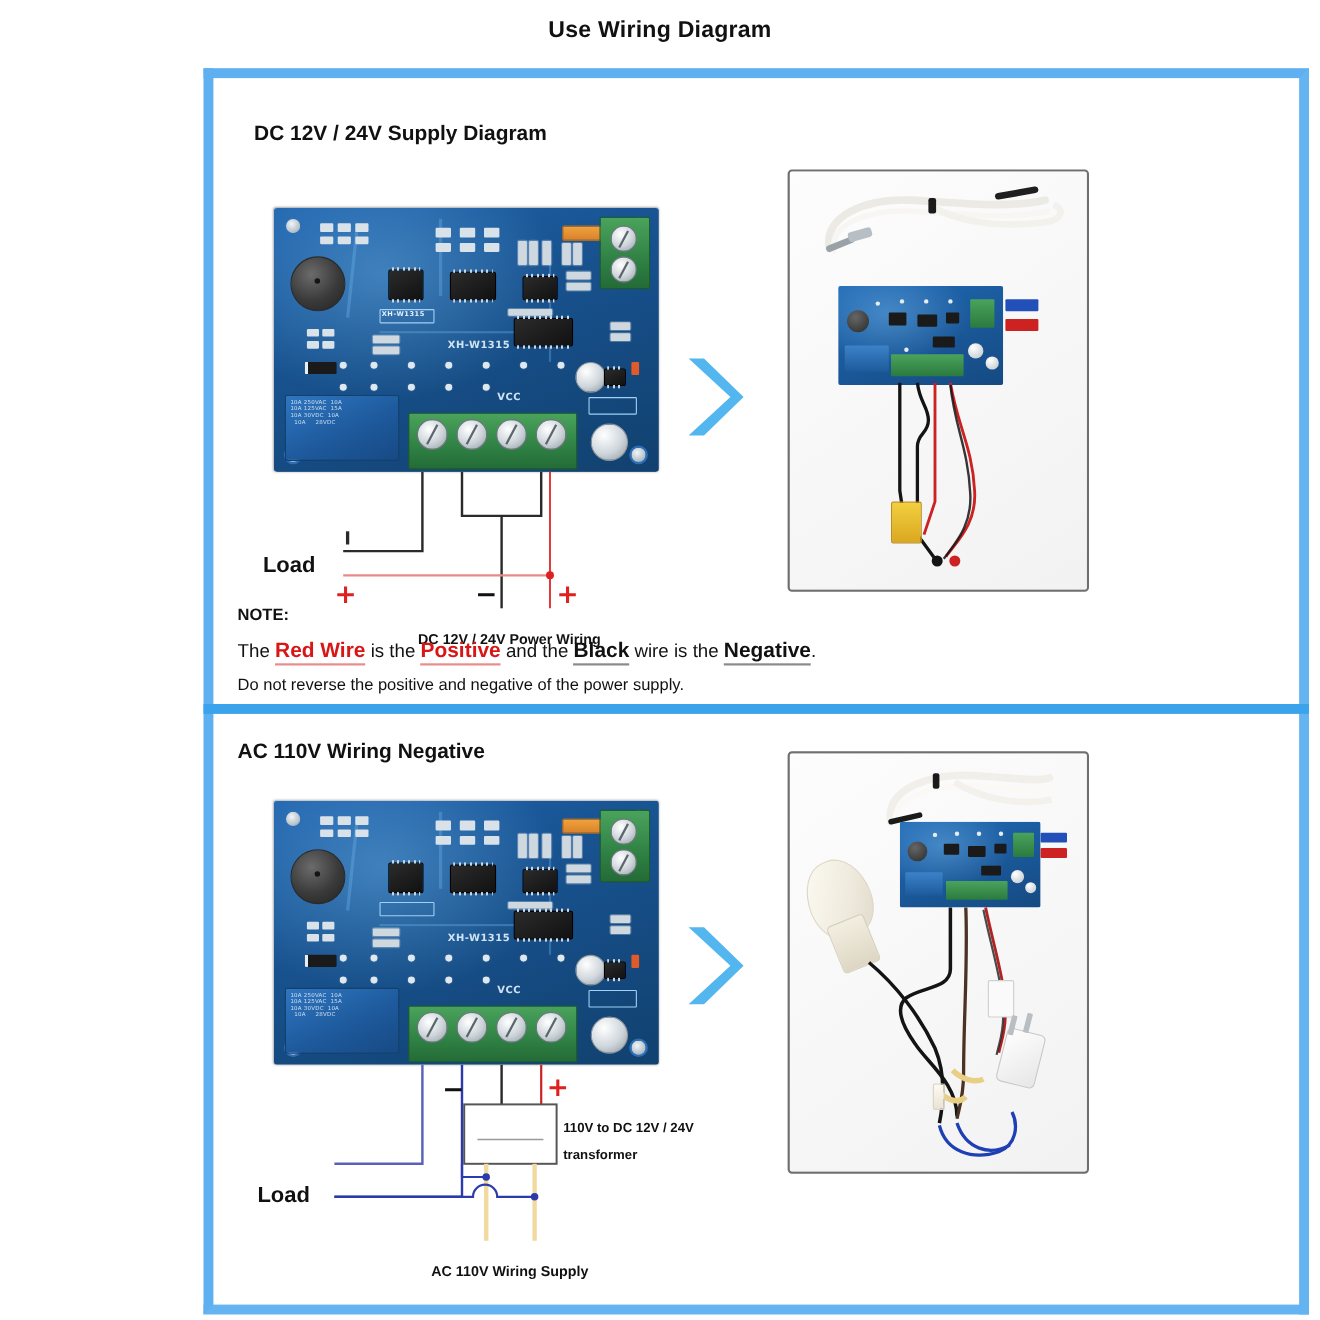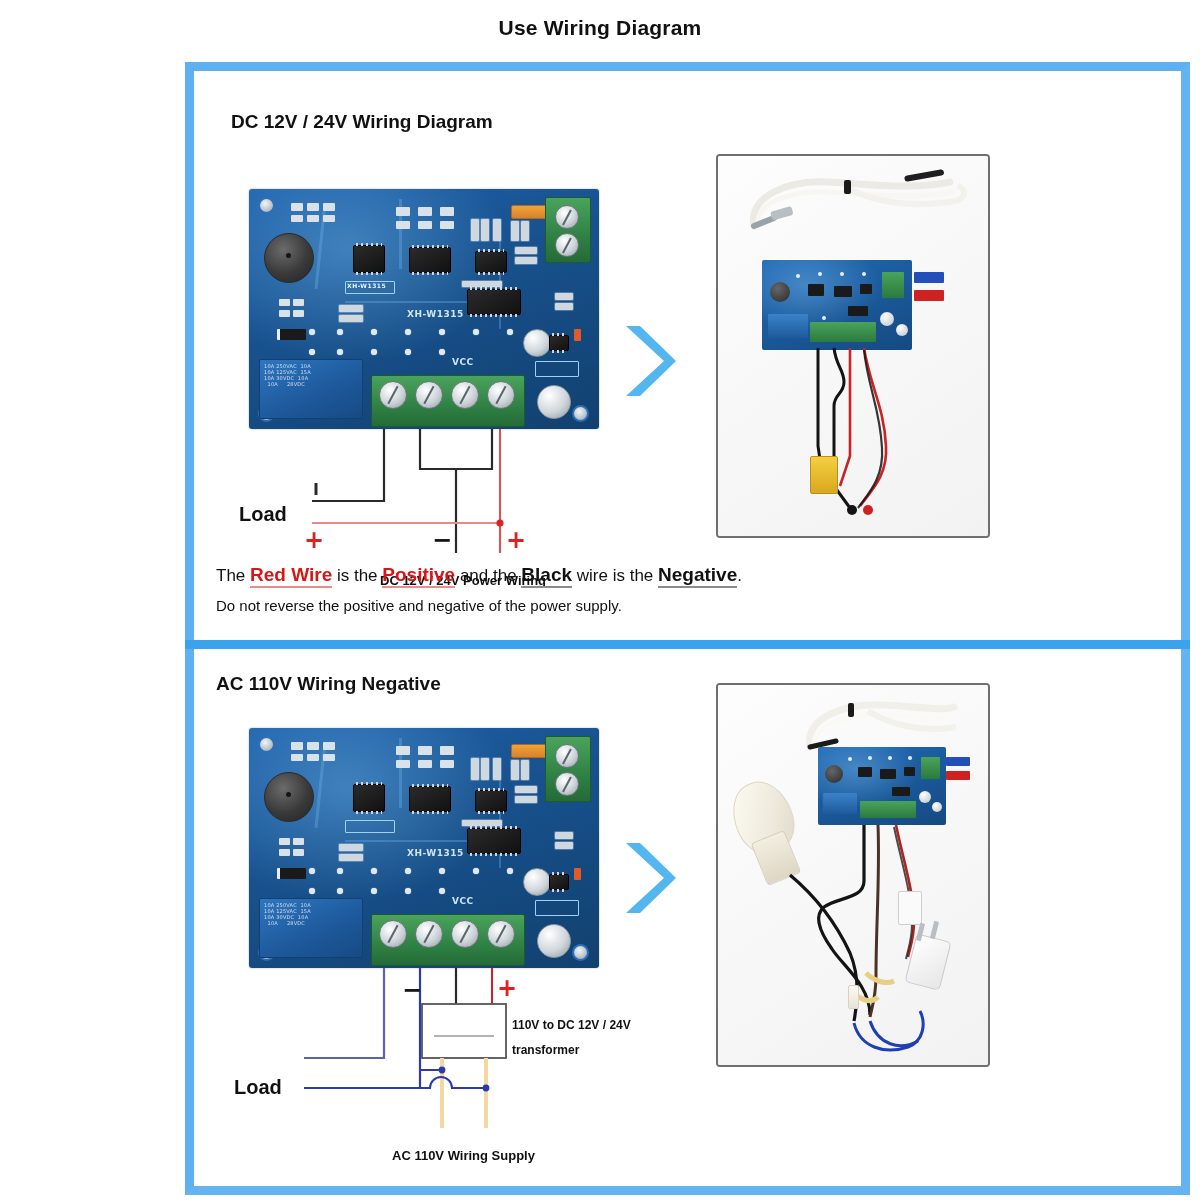--- a/index.html
+++ b/index.html
@@ -206,21 +206,21 @@
 </style>
 </head>
 <body>
 
 <div id="page-title">Use Wiring Diagram</div>
 
 <div id="frame">
 
   <div class="section" id="section-dc">
 
-    <div class="section-title" id="dc-title">DC 12V / 24V Wiring Diagram</div>
+    <div class="section-title" id="dc-title">DC 12V / 24V Supply Diagram</div>
 
     <div class="pcb" style="left:55px;top:118px;width:350px;height:240px;">
 
       <div class="hole" style="left:9px;top:8px;"></div>
       <div class="hole" style="left:323px;top:8px;"></div>
       <div class="hole" style="left:9px;top:216px;"></div>
       <div class="hole" style="left:323px;top:216px;"></div>
 
       <div class="trace" style="left:70px;top:14px;width:3px;height:86px;transform:rotate(6deg);"></div>
       <div class="trace" style="left:150px;top:10px;width:3px;height:70px;"></div>
@@ -382,20 +382,21 @@
         <path d="M132,192 L132,300 L122,330" stroke="#c22" stroke-width="2.6" fill="none"></path>
         <path d="M146,192 C152,230 166,250 168,290 C170,320 152,336 142,350" stroke="#c22" stroke-width="2.6" fill="none"></path>
         <path d="M146,194 C150,232 162,252 164,292 C166,322 150,338 140,352" stroke="#141414" stroke-width="2.2" fill="none" opacity=".85"></path>
         <circle cx="134" cy="354" r="5" fill="#141414"></circle>
         <circle cx="150" cy="354" r="5" fill="#c22"></circle>
       </svg>
       <div class="yellow-part" style="left:92px;top:300px;width:26px;height:36px;"></div>
     </div>
 
     <div id="note-block">
+      <div id="note-title">NOTE:</div>
       <div id="note-line1">
         <span>The </span><span class="u-red em-big">Red Wire</span><span> is the </span><span class="u-red em-big">Positive</span><span> and the </span><span class="u-blk em-big">Black</span><span> wire is the </span><span class="u-blk em-big">Negative</span><span>.</span>
       </div>
       <div id="note-line2">Do not reverse the positive and negative of the power supply.</div>
     </div>
   </div>
 
   <div class="section" id="section-ac">
 
     <div class="section-title" id="ac-title">AC 110V Wiring Negative</div>

